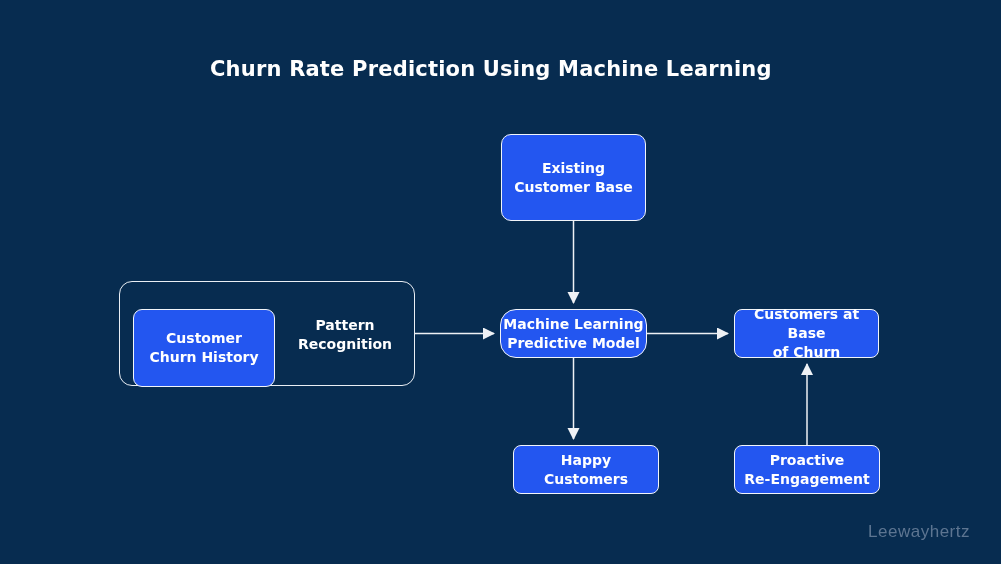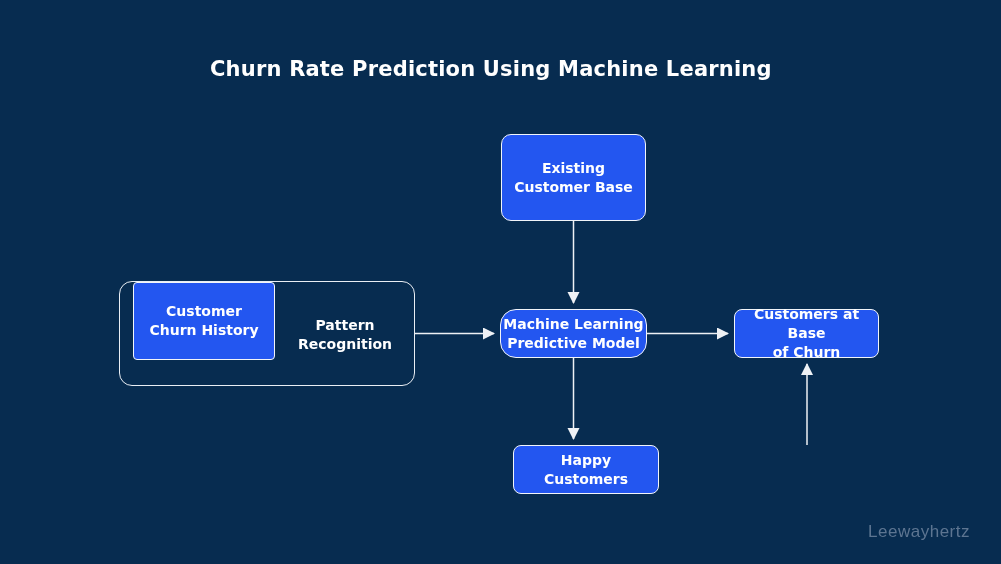--- a/index.html
+++ b/index.html
@@ -98,31 +98,33 @@
     <line x1="573.5" y1="358" x2="573.5" y2="439" stroke="#eef1f5" stroke-width="1.5" marker-end="url(#arrowhead)"></line>
 
     <line x1="807" y1="445" x2="807" y2="364" stroke="#eef1f5" stroke-width="1.5" marker-end="url(#arrowhead)"></line>
   </svg>
 
   <div class="node blue" style="left:501px; top:134px; width:145px; height:87px;">Existing
 Customer Base</div>
 
   <div class="group" style="left:119px; top:281px; width:296px; height:105px;"></div>
 
-  <div class="node blue" style="left:133px; top:282px; width:142px; height:78px; border-radius:4px;">Customer
+  <div class="node blue" style="left:133px; top:309px; width:142px; height:78px; border-radius:9px;">Customer
 Churn History</div>
 
   <div class="node plain-label" style="left:285px; top:296px; width:120px; height:78px;">Pattern
 Recognition</div>
 
   <div class="node blue" style="left:500px; top:309px; width:147px; height:49px; border-radius:16px;">Machine Learning
 Predictive Model</div>
 
   <div class="node blue" style="left:734px; top:309px; width:145px; height:49px; border-radius:8px;">Customers at Base
 of Churn</div>
 
   <div class="node blue" style="left:501px; top:445px; width:146px; height:49px; border-radius:8px;margin-left:12px;">Happy
 Customers</div>
 
+  <div class="node blue" style="left:734px; top:445px; width:146px; height:49px; border-radius:8px;">Proactive
+Re-Engagement</div>
 
   <div class="watermark">Leewayhertz</div>
 
 </div>
 
 </body></html>

